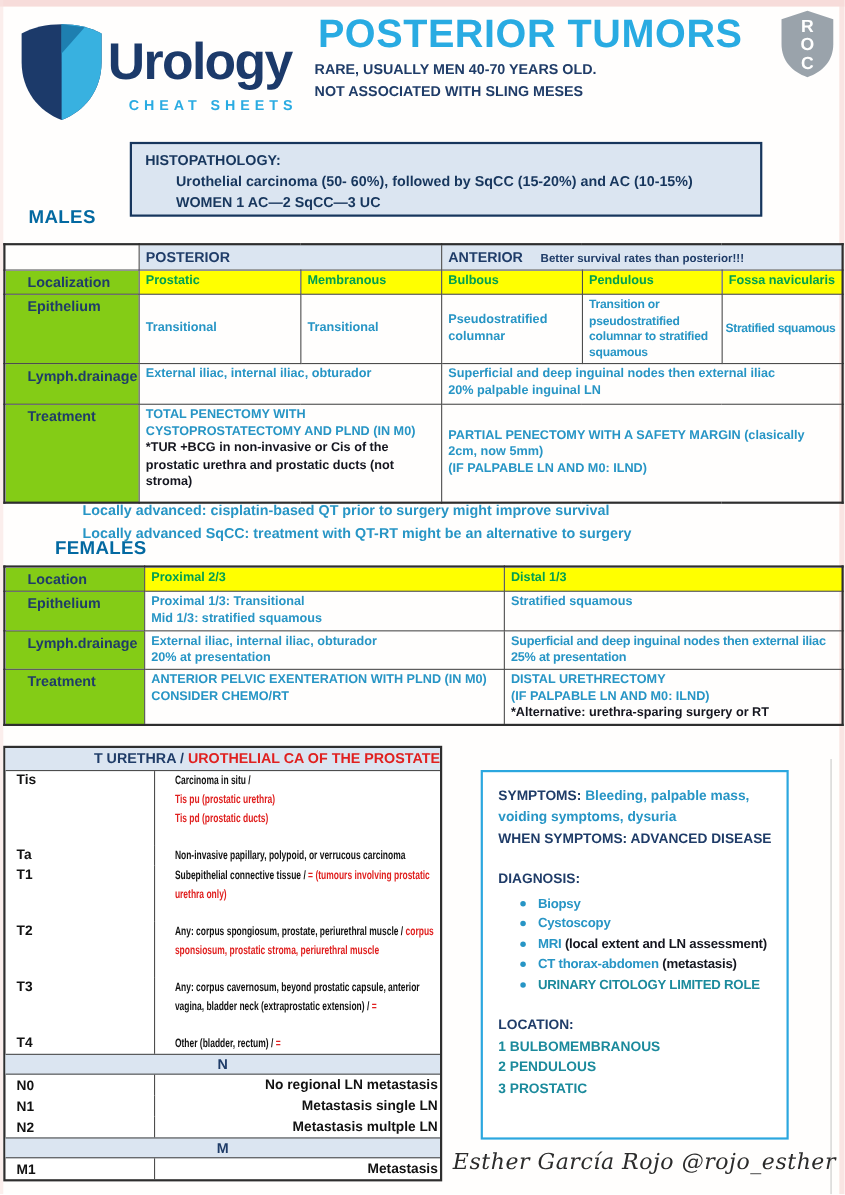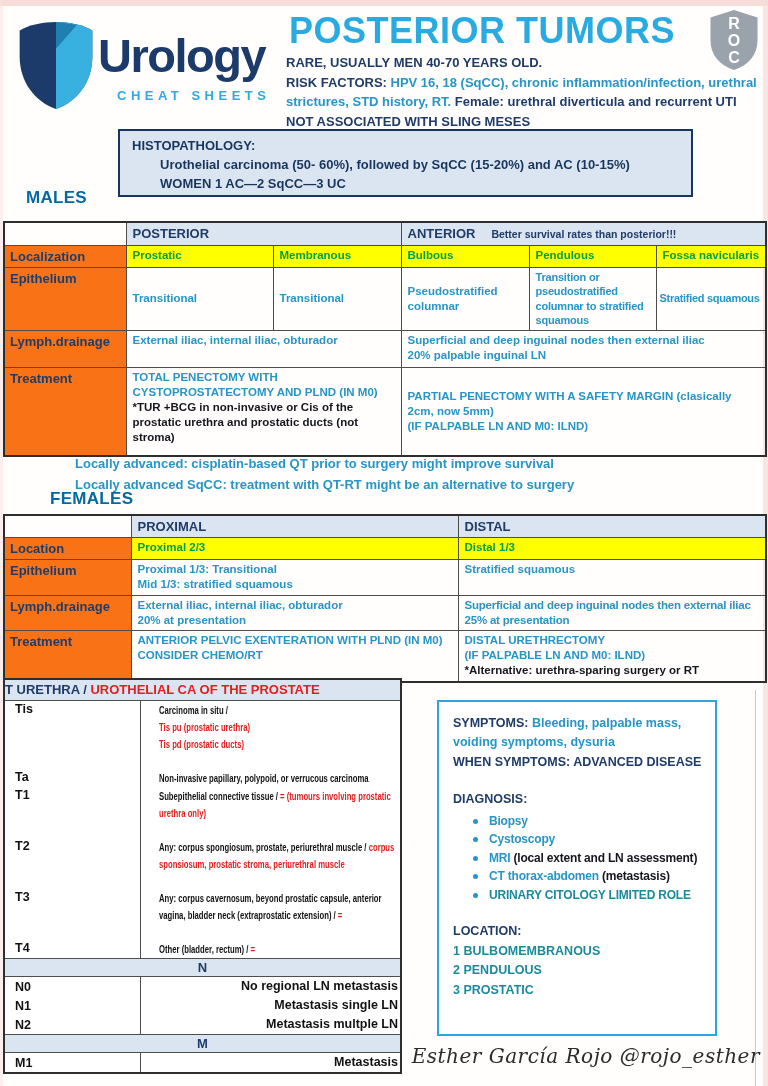--- a/index.html
+++ b/index.html
@@ -28,30 +28,30 @@
   .histo .ind{padding-left:28px;}
   
   .sec-label{font-size:17px;font-weight:800;color:#0369a1;letter-spacing:.3px;}
   
   table{border-collapse:collapse;table-layout:fixed;border:2px solid #2e2e2e;}
   td{border:1px solid #4d4d4d;padding:2px 6px;font-weight:bold;font-size:11.5px;line-height:1.32;
      vertical-align:top;overflow:hidden;}
   td p{margin:0;}
   .thead{background:#dbe5f1;color:#1f3c68;font-size:13px;vertical-align:middle;}
   .note{font-size:10.5px;margin-left:16px;font-weight:bold;}
-  .lblcell{background:#f97316;color:#1f3c68;font-size:13px;padding-left:5px;}
+  .lblcell{background:#84cc16;color:#1f3c68;font-size:13px;padding-left:20px;}
   .yellow{background:#ffff00;}
   .vmid{vertical-align:middle;}
   .males-tbl{left:3px;top:221px;width:762px;}
   .fem-tbl{left:3px;top:514px;width:762px;}
   .notes{left:75px;top:454px;font-size:13px;font-weight:bold;line-height:1.6;color:#2795c5;}
   .notes p{margin:0;}
   
   .tnm{left:3px;top:678px;width:395px;border:2px solid #2e2e2e;background:#fff;}
-  .tnm-header{background:#dbe5f1;border-bottom:1px solid #4d4d4d;text-align:left;
+  .tnm-header{background:#dbe5f1;border-bottom:1px solid #4d4d4d;text-align:right;
               font-size:13px;font-weight:bold;padding:2px 0;height:16px;}
   .tnm-row{display:flex;}
   .tnm-lab{width:136px;flex:0 0 136px;border-right:1px solid #4d4d4d;padding:1px 0 0 10px;
            font-size:12.5px;font-weight:bold;color:#121212;box-sizing:border-box;}
   .tnm-txt{flex:1;padding:1px 2px 0 18px;font-size:11px;font-weight:bold;line-height:17px;}
   .cx{transform:scaleX(.7);transform-origin:0 0;width:143%;}
   .nm-head{background:#dbe5f1;border-top:1px solid #4d4d4d;border-bottom:1px solid #4d4d4d;
            text-align:center;font-size:13px;font-weight:bold;color:#1f3c68;padding:1px 0;height:15px;}
   .nm-txt{flex:1;padding:0 2px 0 18px;font-size:12.5px;font-weight:bold;line-height:18px;color:#121212;text-align:right;}
   .nm-lab{line-height:18px;}
@@ -87,21 +87,20 @@
   <svg class="abs" style="left:708px;top:8px;" width="52" height="64" viewBox="0 0 54 68">
     <path d="M27,2 L52,10 L52,34 C52,50 42,61 27,66 C12,61 2,50 2,34 L2,10 Z" fill="#9aa3ab"></path>
     <text x="27" y="22" text-anchor="middle" font-size="17" font-weight="bold" fill="#ffffff" font-family="Liberation Sans, sans-serif">R</text>
     <text x="27" y="40" text-anchor="middle" font-size="17" font-weight="bold" fill="#ffffff" font-family="Liberation Sans, sans-serif">O</text>
     <text x="27" y="58" text-anchor="middle" font-size="17" font-weight="bold" fill="#ffffff" font-family="Liberation Sans, sans-serif">C</text>
   </svg>
 
   <div class="abs page-title">POSTERIOR TUMORS</div>
   <div class="abs head-text">
     <p class="c-navy">RARE, USUALLY MEN 40-70 YEARS OLD.</p>
-    <p><span class="c-navy">RISK FACTORS: </span><span class="c-cyan">HPV 16, 18 (SqCC), chronic inflammation/infection, urethral strictures, STD history, RT. </span><span class="c-navy">Female: urethral diverticula and recurrent UTI</span></p>
     <p class="c-navy">NOT ASSOCIATED WITH SLING MESES</p>
   </div>
 
   <div class="abs histo">
     <div>HISTOPATHOLOGY:</div>
     <div class="ind">Urothelial carcinoma (50- 60%), followed by SqCC  (15-20%) and AC (10-15%)</div>
     <div class="ind">WOMEN 1 AC—2 SqCC—3 UC</div>
   </div>
 
   <div class="abs sec-label" style="left:26px;top:188px;">MALES</div>
@@ -168,25 +167,20 @@
 
   <div class="abs sec-label" style="left:50px;top:489px;">FEMALES</div>
 
   <table class="abs fem-tbl">
     <colgroup>
         <col style="width:127px">
         <col style="width:327px">
         <col style="width:308px">
       </colgroup>
     <tbody>
-        <tr style="height:21px">
-      <td></td>
-      <td class="thead">PROXIMAL</td>
-      <td class="thead">DISTAL</td>
-    </tr>
     <tr style="height:18px">
       <td class="lblcell">Location</td>
       <td class="yellow c-green">Proximal 2/3</td>
       <td class="yellow c-green">Distal 1/3</td>
     </tr>
     <tr style="height:35px">
       <td class="lblcell">Epithelium</td>
       <td class="c-cyan">
         <p>Proximal 1/3: Transitional</p>
         <p>Mid 1/3:  stratified squamous</p>

